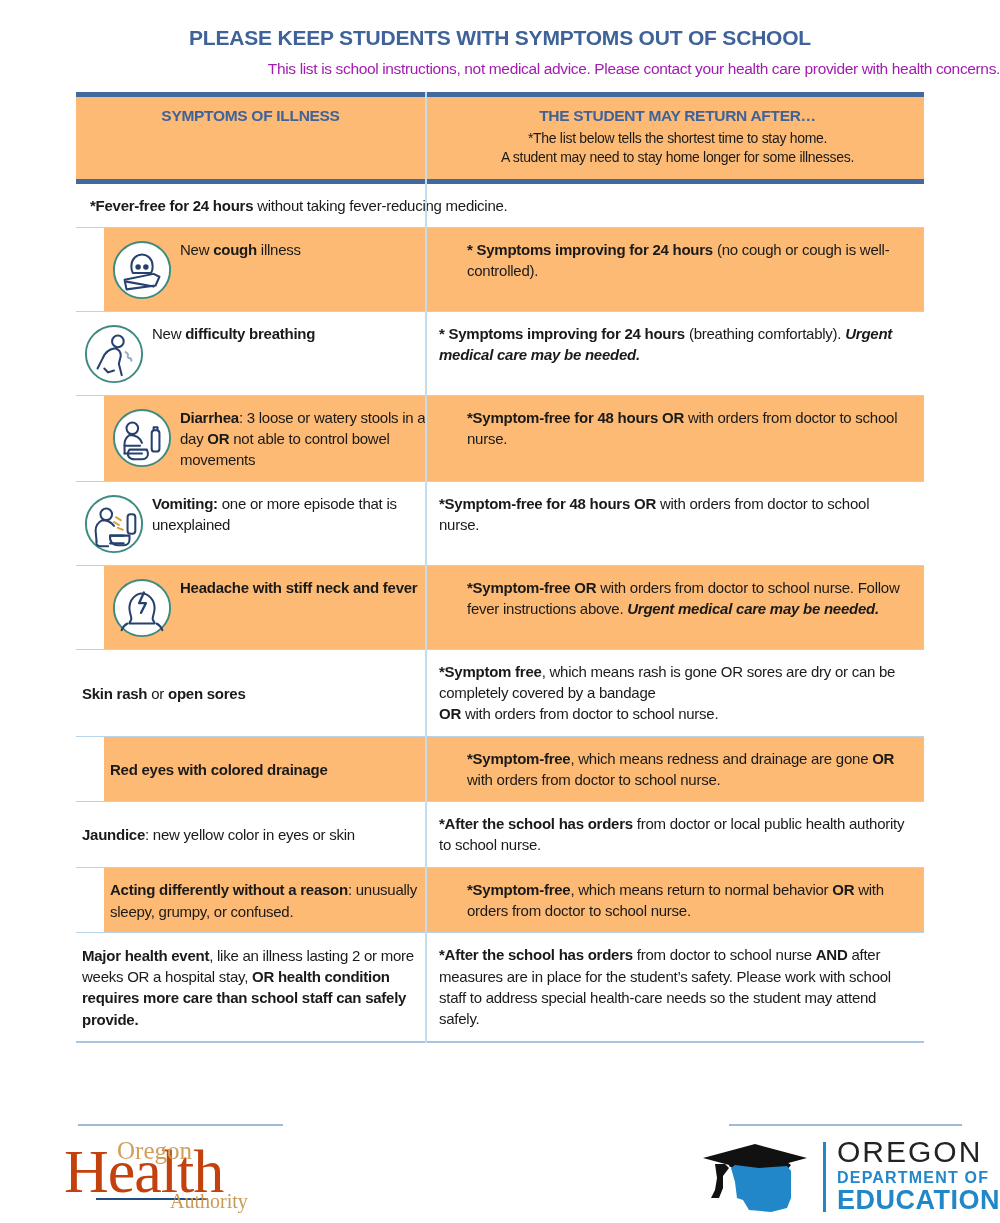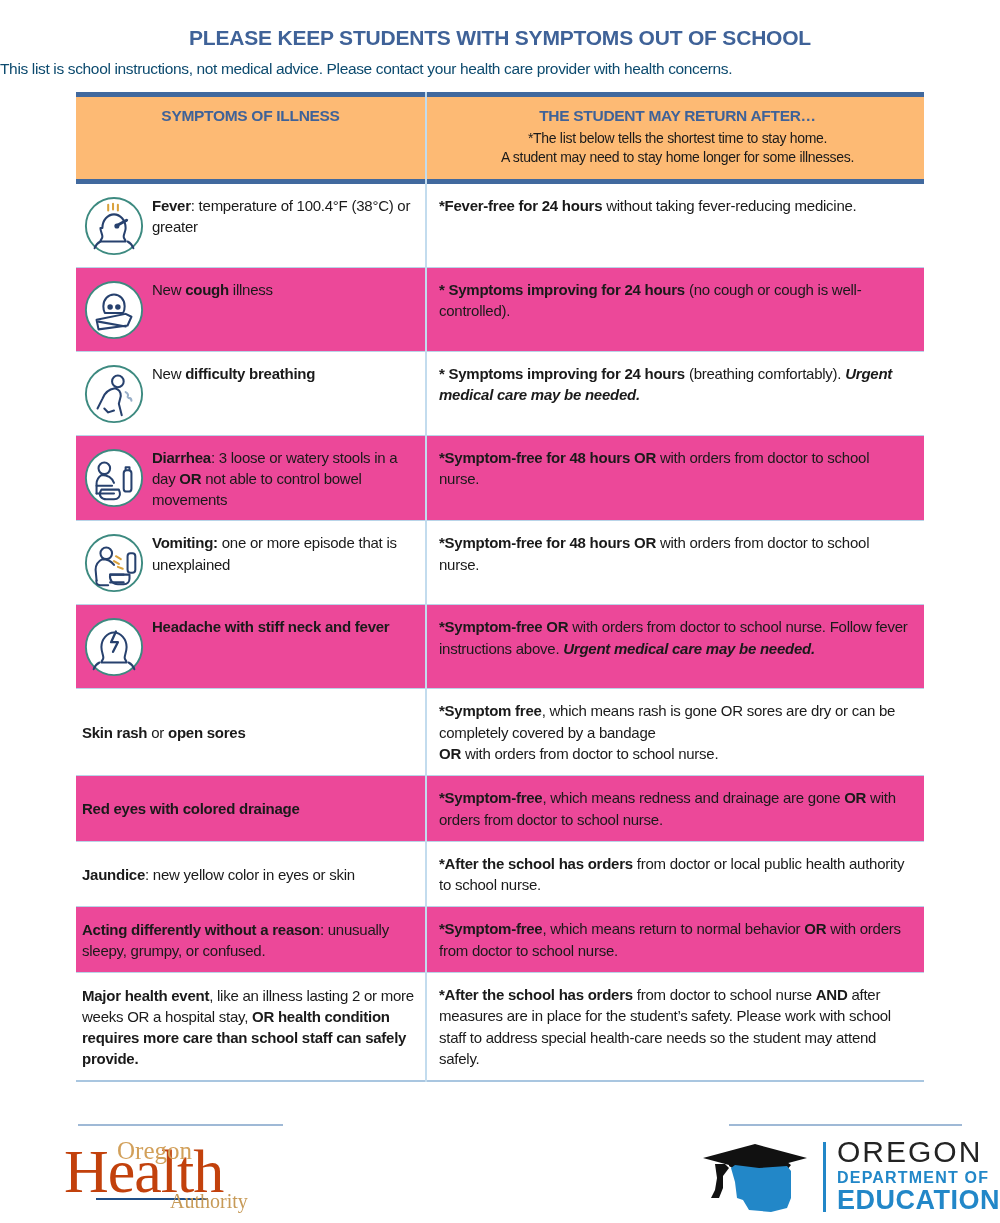--- a/index.html
+++ b/index.html
@@ -19,23 +19,23 @@
   .title {
     text-align: center;
     font-size: 21px;
     font-weight: bold;
     letter-spacing: -0.2px;
     color: #3f6298;
     padding-top: 26px;
     line-height: 1.15;
   }
   .subtitle {
-    text-align: left;
+    text-align: right;
     font-size: 15.5px;
-    color: #0c4a6e;
+    color: #a21caf;
     padding-top: 10px;
     letter-spacing: -0.35px;
     line-height: 1.2;
   }
 
   
   .table-wrap {
     position: relative;
     margin: 13px auto 0 auto;
     width: 848px;
@@ -84,21 +84,21 @@
     text-align: center;
     font-size: 14px;
     color: #1a1a1a;
     letter-spacing: -0.3px;
     line-height: 1.35;
     margin-top: 4px;
   }
 
   
   .row { display: flex; position: relative; }
-  .row.shaded { background: #ec4899; }
+  .row.shaded { background: #fdba74; margin-left: 28px; }
   .row.plain  { background: #ffffff; }
 
   .cell-left {
     width: 349px;
     display: flex;
     align-items: flex-start;
     padding: 10px 10px 10px 0px;
   }
   .cell-left.noicon { padding-left: 6px; align-items: center; }
   .cell-right {
@@ -249,37 +249,20 @@
           <div>*The list below tells the shortest time to stay home.</div>
           <div>A student may need to stay home longer for some illnesses.</div>
         </div>
       </div>
     </div>
 
     <div class="rule-thick"></div>
 
     <div id="rows">
         <div class="row plain">
-          <div class="cell-left">
-            <div class="icon-box">
-              <svg viewBox="0 0 64 64" width="62" height="62" aria-hidden="true">
-                <circle cx="32" cy="32" r="29" fill="#ffffff" stroke="#3d8a80" stroke-width="2"></circle>
-                <g fill="none" stroke="#27416e" stroke-width="2.1" stroke-linecap="round" stroke-linejoin="round">
-                  <path d="M20 34c0-8 5.5-14 12-14s12 6 12 14c0 4-2 6-2 9 0 2 2 3 2 5H18c0-2 2-3 2-5 0-3-2-5-2-9z"></path>
-                  <path d="M18 48c-3 1.5-5 4-6 7M46 48c3 1.5 5 4 6 7"></path>
-                  <g stroke="#d9a13c">
-                    <path d="M26 16v-6M31 15v-6M36 16v-6"></path>
-                  </g>
-                  <path d="M36 31l9-5" stroke-width="3"></path>
-                  <circle cx="35" cy="32" r="1.6" fill="#27416e"></circle>
-                </g>
-              </svg>
-            </div>
-            <div class="sym-text"><b>Fever</b>: temperature of 100.4°F (38°C) or greater</div>
-          </div>
           <div class="cell-right">
             <div class="ret-text"><b>*Fever-free for 24 hours</b> without taking fever-reducing medicine.</div>
           </div>
         </div>
         <div class="rule-thin"></div>
         <div class="row shaded">
           <div class="cell-left">
             <div class="icon-box">
               <svg viewBox="0 0 64 64" width="62" height="62" aria-hidden="true">
                 <circle cx="32" cy="32" r="29" fill="#ffffff" stroke="#3d8a80" stroke-width="2"></circle>

